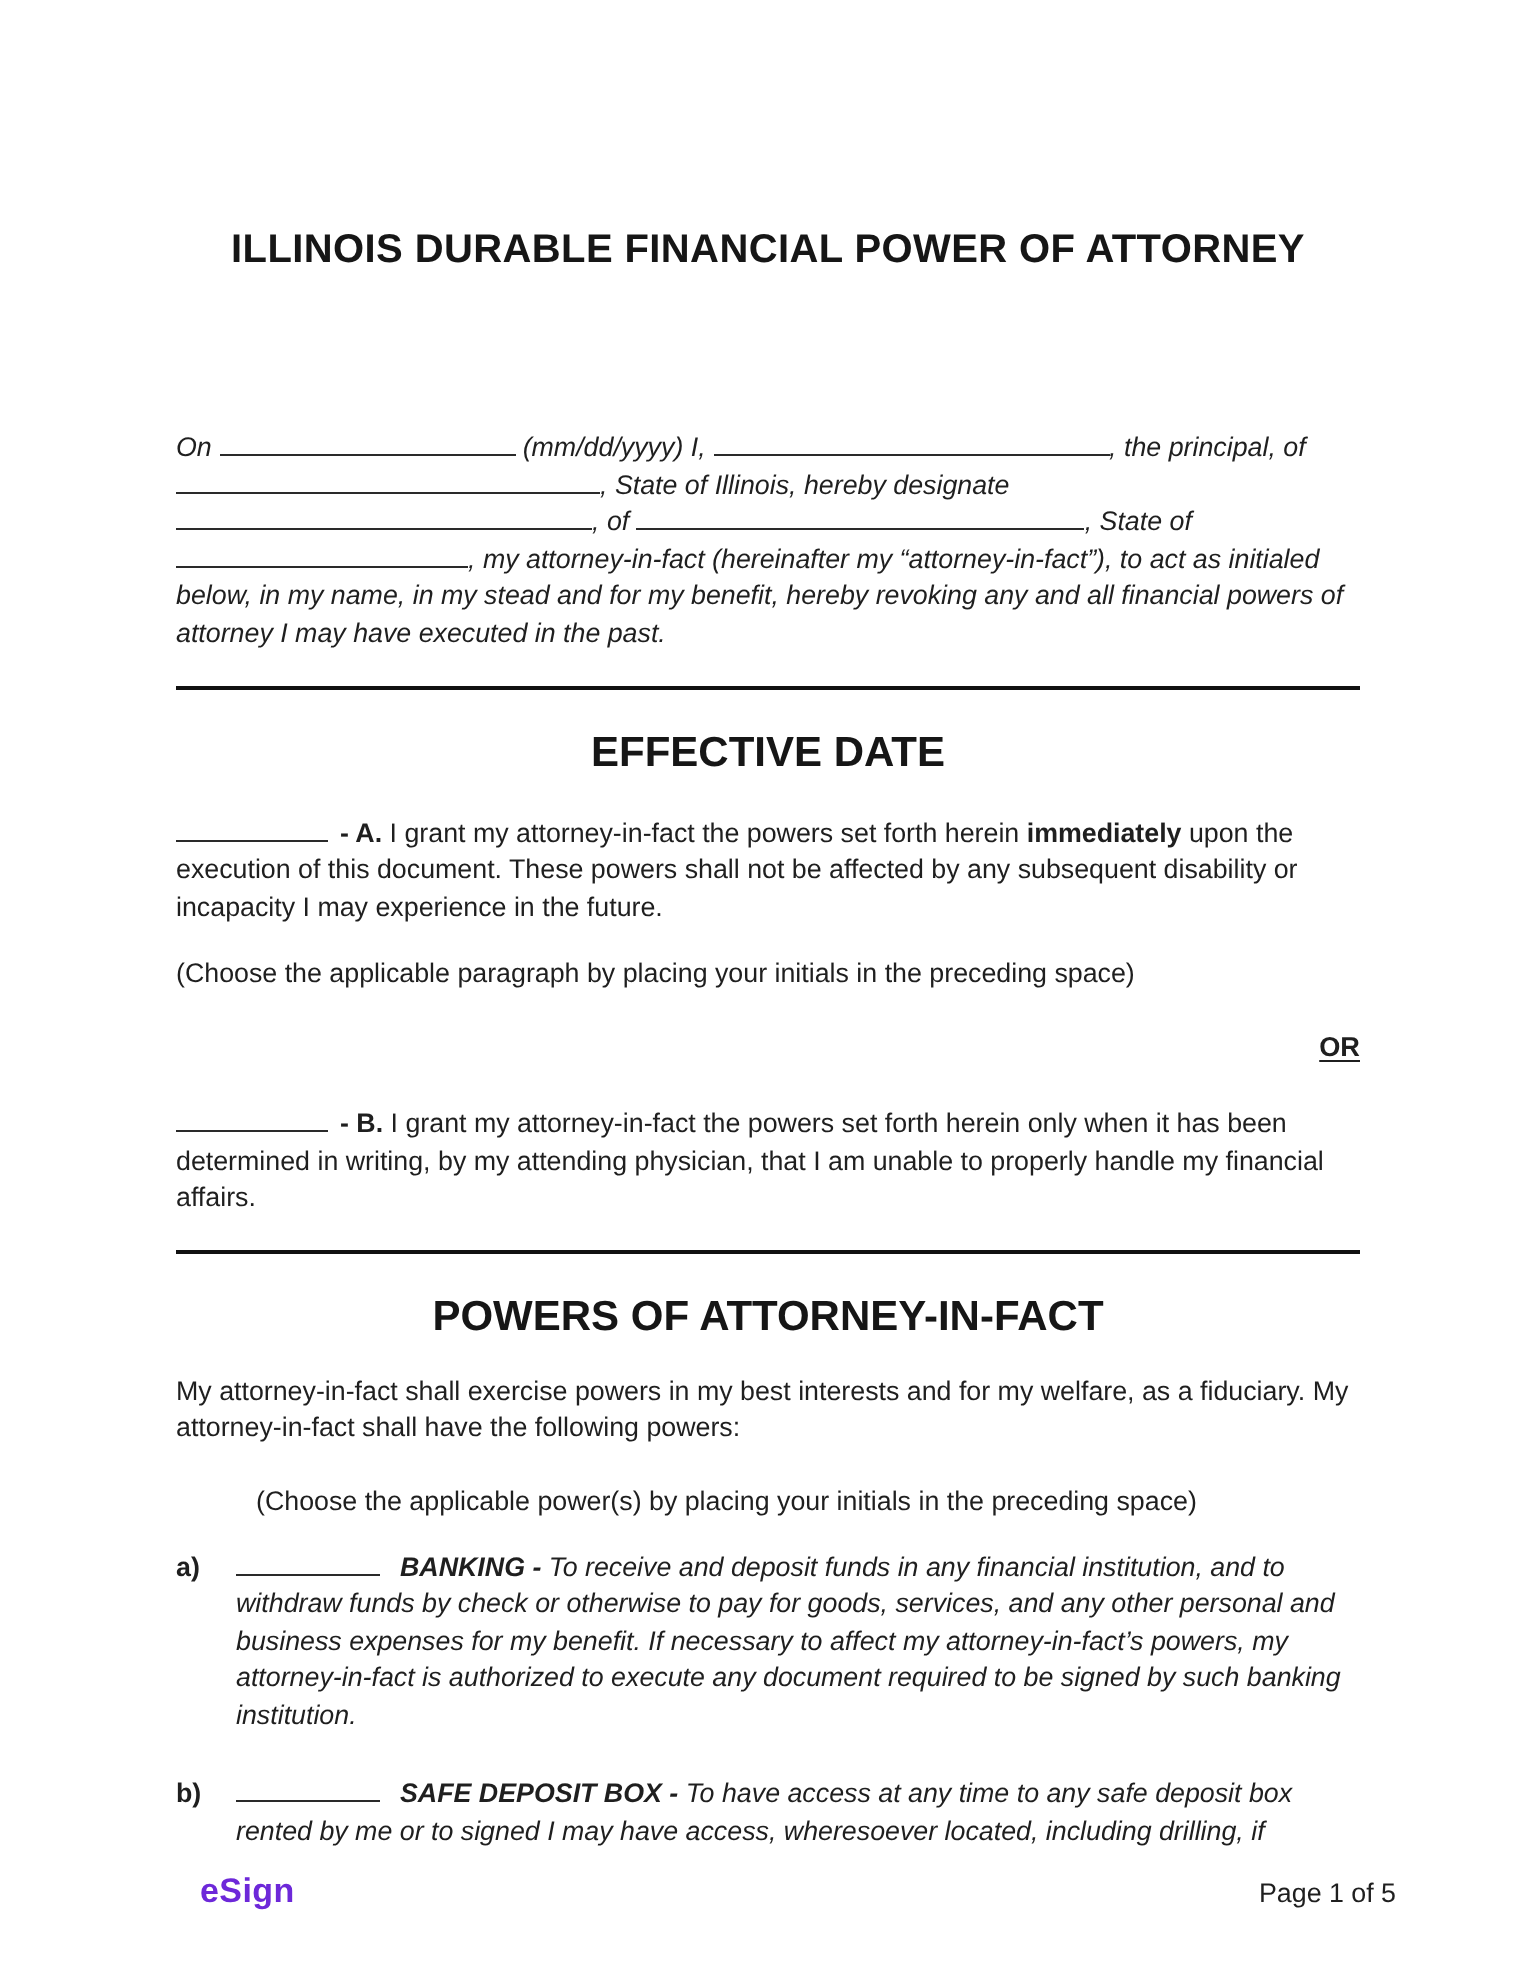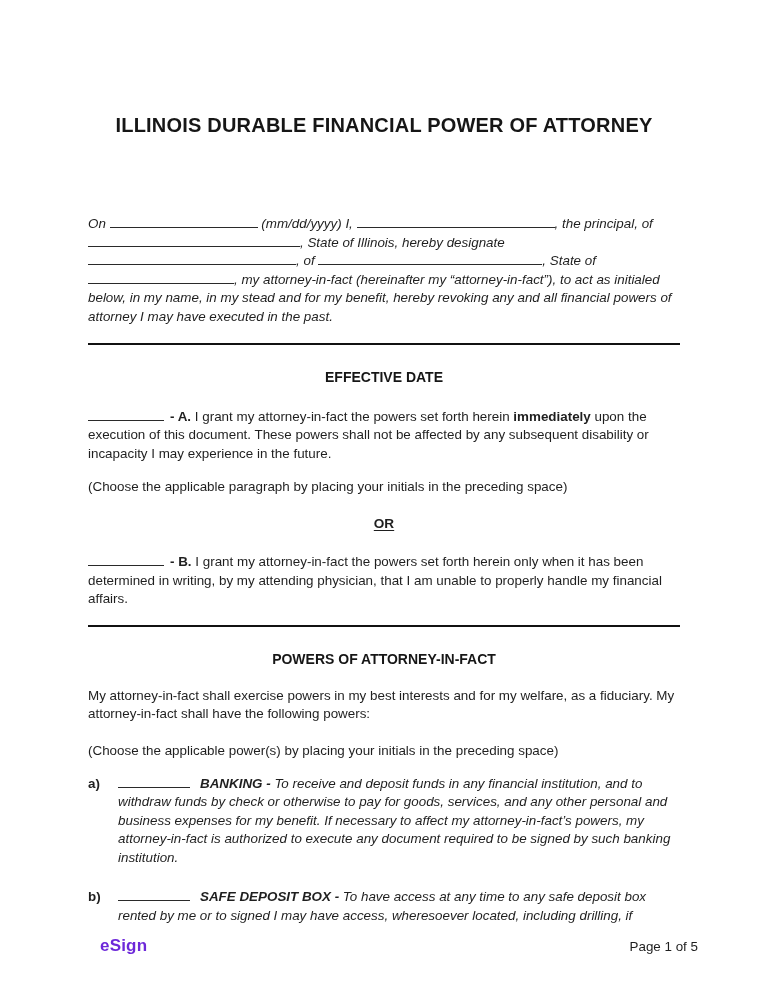--- a/index.html
+++ b/index.html
@@ -29,33 +29,33 @@
   }
   .para { margin: 0; }
   .intro-para { margin-top: 78px; font-style: italic; }
   .rule {
     height: 0;
     border-top: 2px solid #111;
     margin: 16px 0 0 0;
   }
   .section-heading {
     margin: 22px 0 0 0;
-    font-size: 14px;
+    font-size: 21px;
     line-height: 20px;
     font-weight: bold;
     text-align: center;
     color: #161616;
   }
   .instruction { margin-top: 15px; }
-  .instruction-indented { margin-top: 18px; }
+  .instruction-indented { margin-top: 18px; margin-left: 40px; }
   .option-para { margin-top: 21px; }
   .option-para-b { margin-top: 20px; }
   .or-separator {
     margin: 17px 0 0 0;
-    text-align: center;
+    text-align: right;
     font-weight: bold;
     font-size: 13.6px;
     line-height: 19px;
   }
   .or-separator .or-text { text-decoration: underline; text-underline-offset: 2px; }
   .powers-intro { margin-top: 18px; }
   .blank {
     display: inline-block;
     height: 12px;
     border-bottom: 1.4px solid #2a2a2a;

